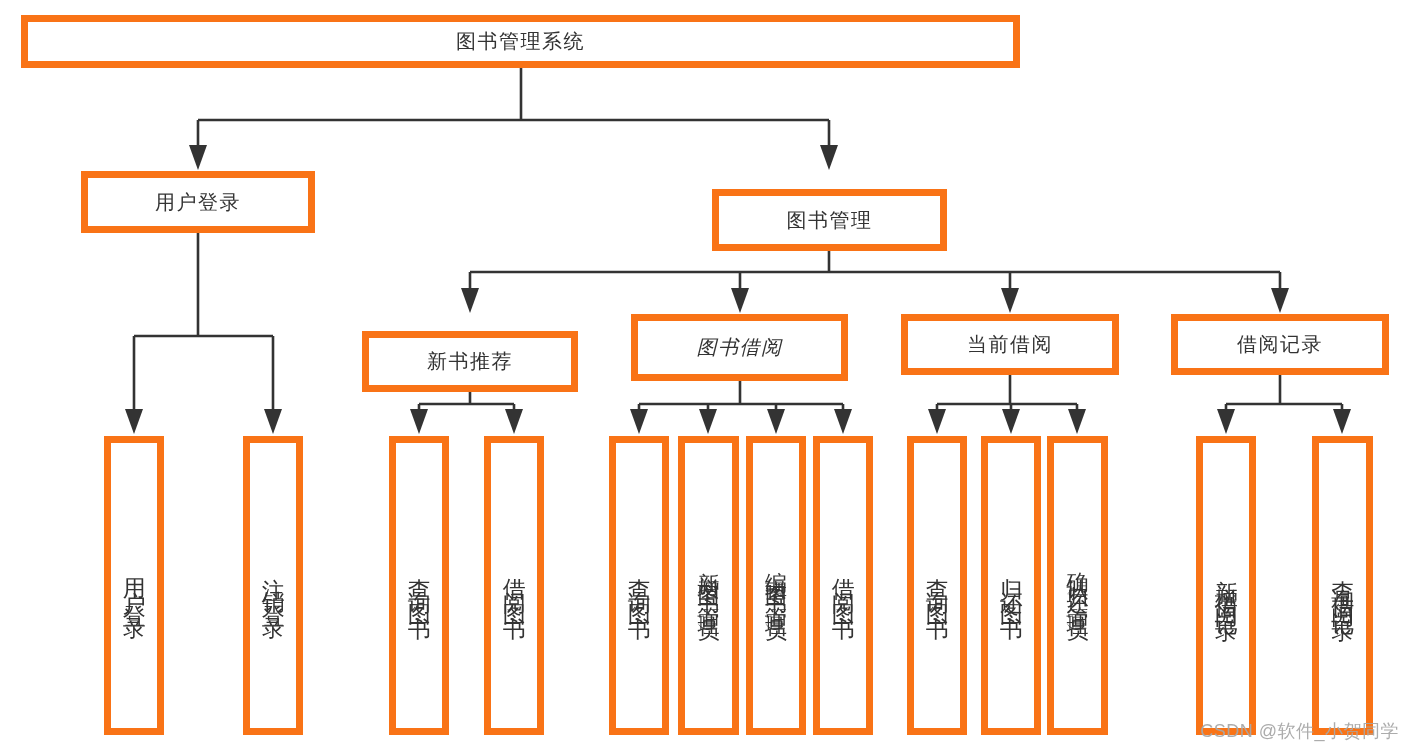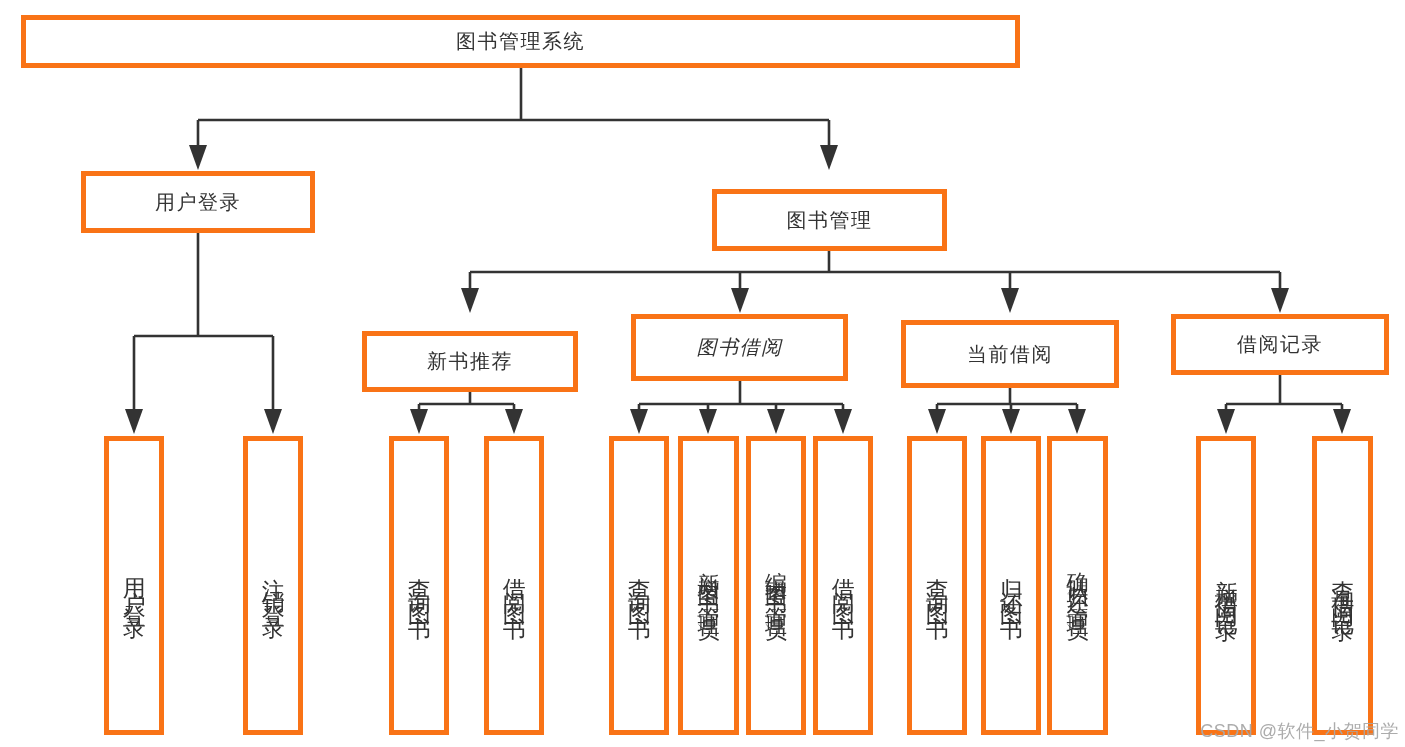--- a/index.html
+++ b/index.html
@@ -1,21 +1,21 @@
 <!DOCTYPE html>
 <html><head>
 <meta charset="utf-8">
 <style>
   html,body { margin:0; padding:0; background:#ffffff; }
   body { font-family:"Liberation Sans", sans-serif; }
   .canvas { position:relative; width:1405px; height:747px; background:#ffffff; overflow:hidden; }
   svg.connectors { position:absolute; left:0; top:0; width:1405px; height:747px; }
   .node {
     position:absolute; box-sizing:border-box;
-    border:5px solid #f97316; background:#ffffff; color:#333333;
+    border:7px solid #f97316; background:#ffffff; color:#333333;
     display:flex; align-items:center; justify-content:center;
     z-index:2;
   }
   .h-node span { font-size:20px; letter-spacing:1.5px; white-space:nowrap; }
   .v-node span {
     writing-mode:vertical-rl; text-orientation:mixed;
     font-size:23px; letter-spacing:13px; line-height:1.1; white-space:nowrap;
   }
   .v-node.mid span  { font-size:23px; letter-spacing:8px; }
   .v-node.tight span{ font-size:22px; letter-spacing:7px; }
@@ -73,21 +73,21 @@
   <div class="node h-node" style="left:712px; top:189px; width:235px; height:62px;">
     <span>图书管理</span>
   </div>
 
   <div class="node h-node" style="left:362px; top:331px; width:216px; height:61px;">
     <span>新书推荐</span>
   </div>
   <div class="node h-node" style="left:631px; top:314px; width:217px; height:67px;font-style:italic;">
     <span>图书借阅</span>
   </div>
-  <div class="node h-node" style="left:901px; top:314px; width:218px; height:68px;margin-top:6px;">
+  <div class="node h-node" style="left:901px; top:314px; width:218px; height:61px;">
     <span>当前借阅</span>
   </div>
   <div class="node h-node" style="left:1171px; top:314px; width:218px; height:61px;">
     <span>借阅记录</span>
   </div>
 
   <div class="node v-node" style="left:104px; top:436px; width:60px; height:299px;">
     <span>用户登录</span>
   </div>
   <div class="node v-node" style="left:243px; top:436px; width:60px; height:299px;">

